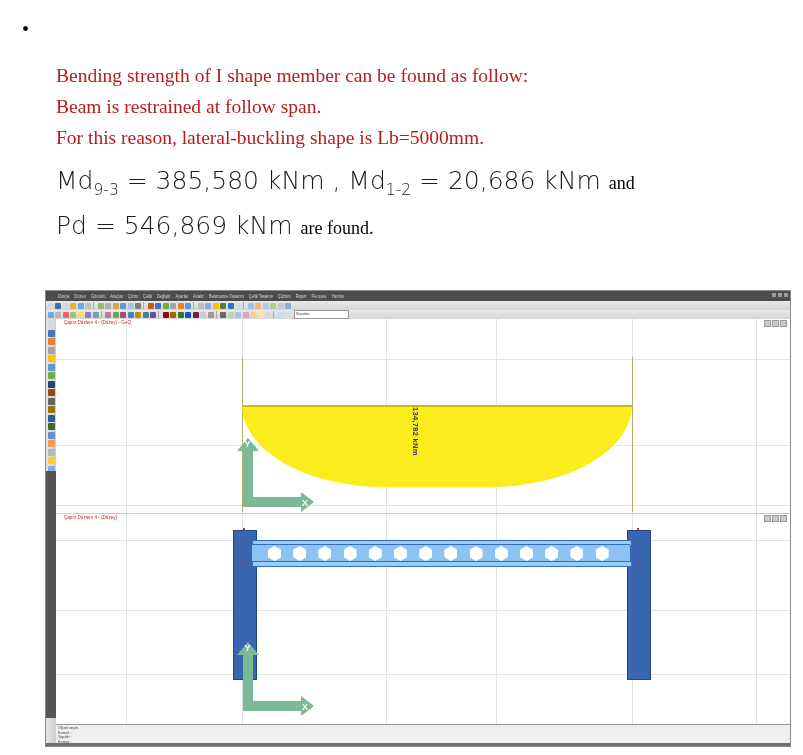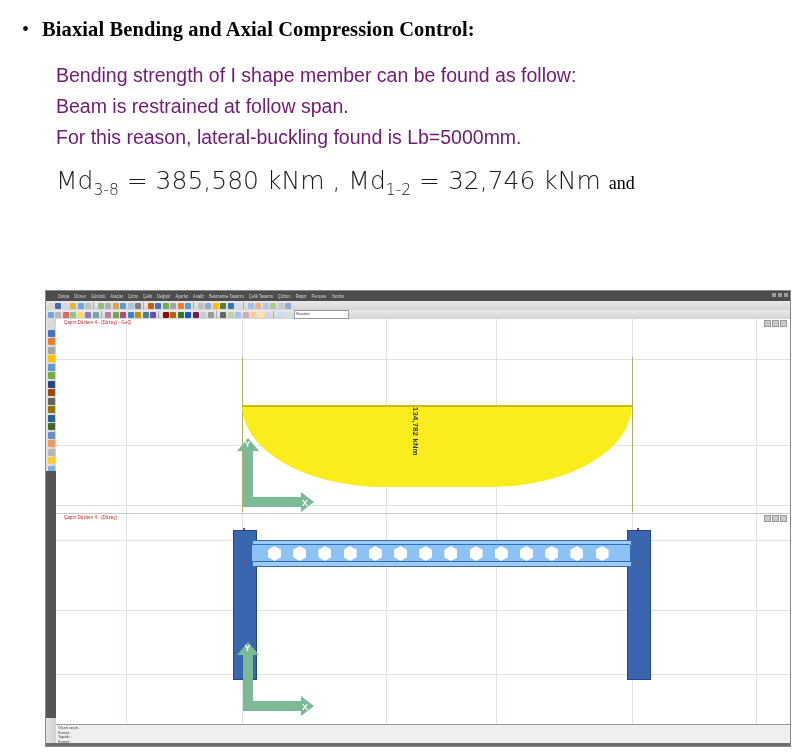--- a/index.html
+++ b/index.html
@@ -21,22 +21,22 @@
     width:20px;flex:0 0 20px;
     font-size:20px;line-height:26px;color:#000;text-align:left;
   }
   .bullet-title{
     font-family:"Liberation Serif", serif;
     font-weight:bold;font-size:20.5px;line-height:26px;color:#000;
     letter-spacing:0.1px;
   }
   .para{
     margin-left:56px;
-    font-family:Liberation Sans, sans-serif;
-    font-size:19.5px;line-height:31px;color:#701a75;
+    font-family:Liberation Serif, serif;
+    font-size:19.5px;line-height:31px;color:#b91c1c;
   }
   .para.first{margin-top:18px;}
   .eq{
     margin-left:56px;
     font-family:"DejaVu Sans", sans-serif;
     font-size:25px;line-height:36px;color:#1a1a1a;
     font-weight:300;
   }
   .eq .small{
     font-family:"Liberation Serif", serif;
@@ -186,31 +186,33 @@
 </style>
 </head>
 <body>
 
 <div class="page">
 
   <div class="doc">
 
     <div class="bullet-row">
       <div class="bullet-dot">•</div>
-      <div class="bullet-title">Biaxial Bending and Axial Compression Control:</div>
     </div>
 
     <div class="para first">Bending strength of I shape member can be found as follow:</div>
     <div class="para">Beam is restrained at follow span.</div>
-    <div class="para">For this reason, lateral-buckling found is Lb=5000mm.</div>
+    <div class="para">For this reason, lateral-buckling shape is Lb=5000mm.</div>
 
     <div class="eq" style="margin-top:10px;">
-      <span>Md</span><sub>3-8</sub><span> = 385,580 kNm , </span><span>Md</span><sub>1-2</sub><span> = 32,746 kNm </span><span class="small">and</span>
-    </div>
-
+      <span>Md</span><sub>9-3</sub><span> = 385,580 kNm , </span><span>Md</span><sub>1-2</sub><span> = 20,686 kNm </span><span class="small">and</span>
+    </div>
+
+    <div class="eq">
+      <span>Pd = 546,869 kNm </span><span class="small">are found.</span>
+    </div>
   </div>
 
   <div class="shot">
 
     <div class="menubar">
       <div class="mi">Dosya</div>
       <div class="mi">Düzen</div>
       <div class="mi">Görüntü</div>
       <div class="mi">Araçlar</div>
       <div class="mi">Çizim</div>

